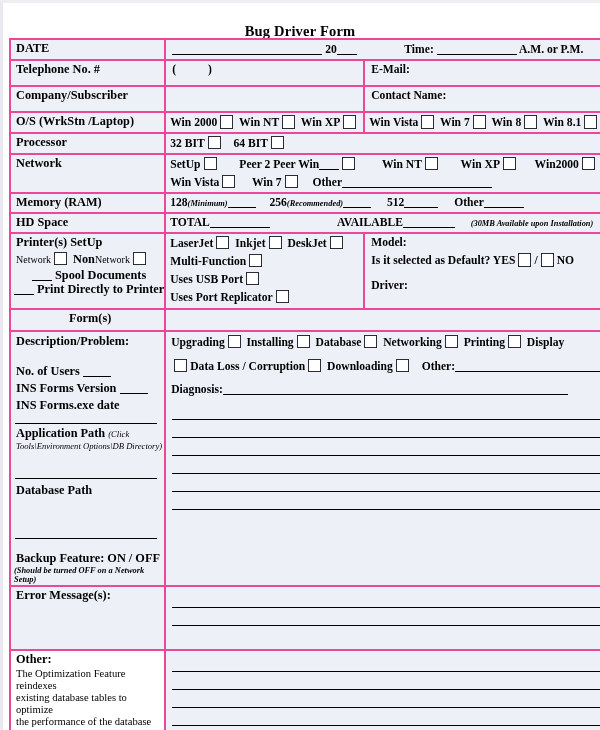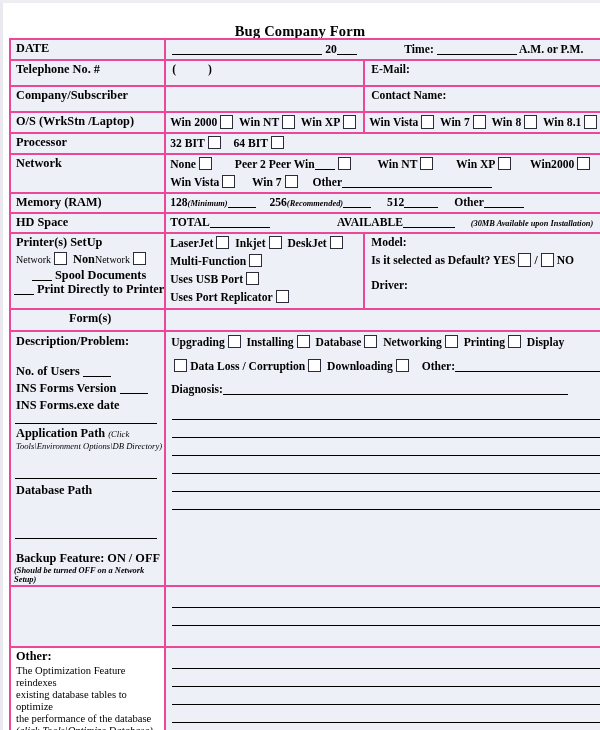--- a/index.html
+++ b/index.html
@@ -71,21 +71,21 @@
   .os-left{width:158px;}
   .os-right{width:258px;}
 </style>
 </head>
 <body>
 
 <div class="page">
   <div class="scanedge-l"></div>
   <div class="scanedge-t"></div>
 
-  <div class="title">Bug Company Form</div>
+  <div class="title">Bug Driver Form</div>
 
   <table class="form">
 
     <tbody>
         <tr>
       <td class="leftcol">
         <div class="lbl">DATE</div>
       </td>
       <td colspan="2">
         <div class="cellpad nowrap" style="padding-top:3px;">
@@ -160,21 +160,21 @@
         </div>
       </td>
     </tr>
 
     <tr>
       <td class="leftcol">
         <div class="lbl">Network</div>
       </td>
       <td colspan="2">
         <div class="cellpad nowrap" style="padding-left:4px;">
-          <span>None</span><span class="cb big"></span>
+          <span>SetUp</span><span class="cb big"></span>
           <span style="display:inline-block;width:14px;"></span>
           <span>Peer 2 Peer Win</span><span class="rule r20"></span><span class="cb big"></span>
           <span style="display:inline-block;width:18px;"></span>
           <span>Win NT</span><span class="cb big"></span>
           <span style="display:inline-block;width:14px;"></span>
           <span>Win XP</span><span class="cb big"></span>
           <span style="display:inline-block;width:10px;"></span>
           <span>Win2000</span><span class="cb big"></span>
         </div>
         <div class="cellpad nowrap" style="padding-left:4px;padding-top:0;">
@@ -331,20 +331,21 @@
           <div class="wline"></div>
           <div class="wline"></div>
           <div class="wline"></div>
           <div class="wline nb"></div>
         </div>
       </td>
     </tr>
 
     <tr>
       <td class="leftcol">
+        <div class="lbl" style="padding-top:2px;">Error Message(s):</div>
         <div style="height:45px;"></div>
       </td>
       <td colspan="2">
         <div class="lines">
           <div class="wline"></div>
           <div class="wline"></div>
           <div class="wline nb"></div>
         </div>
       </td>
     </tr>

